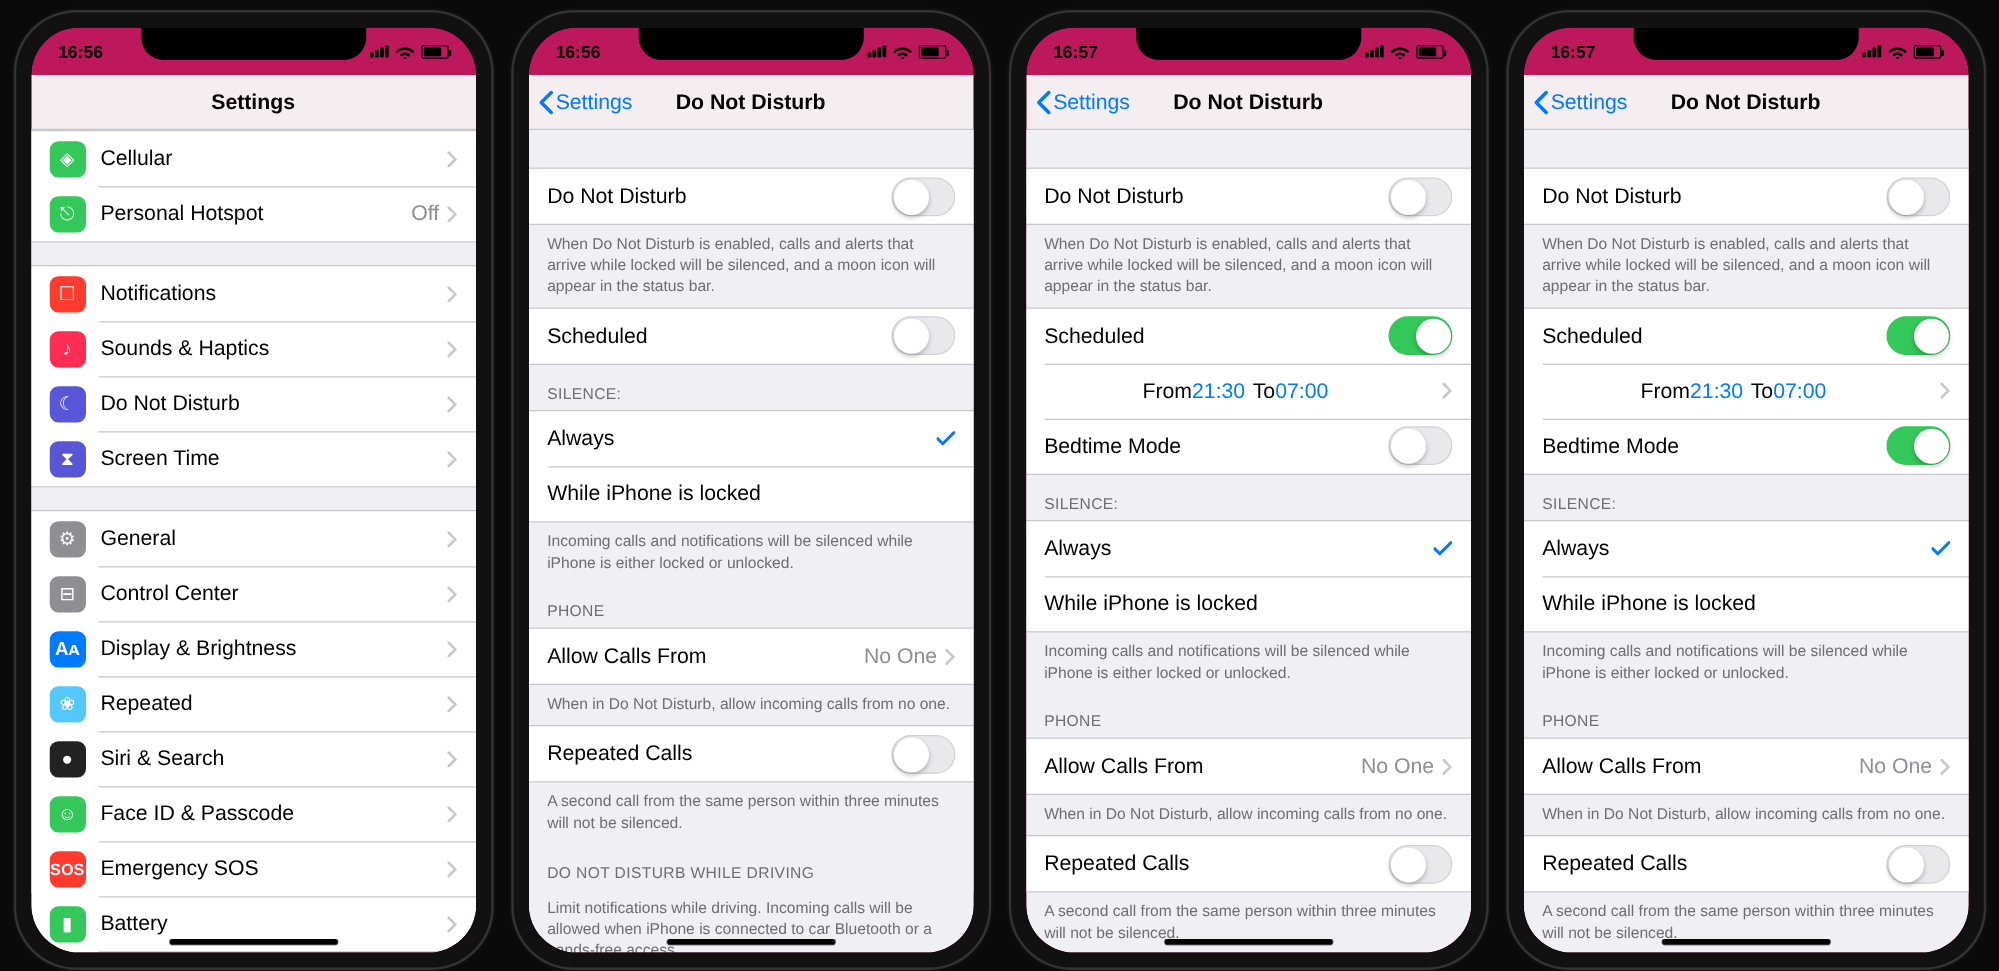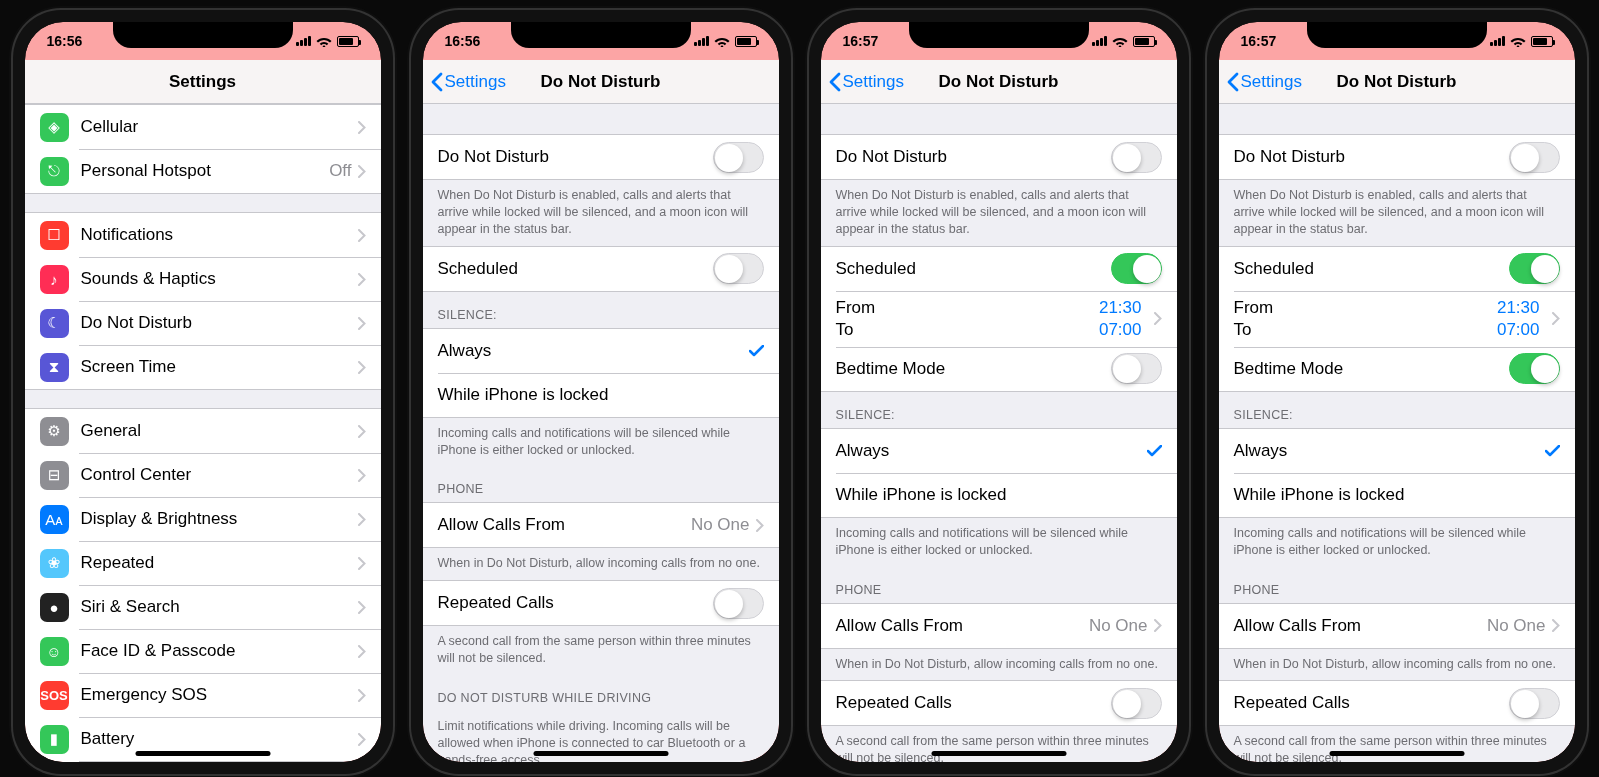--- a/index.html
+++ b/index.html
@@ -1,20 +1,20 @@
 <!DOCTYPE html>
 <html><head>
 <meta charset="utf-8">
 <style>
 *{margin:0;padding:0;box-sizing:border-box;font-family:-apple-system,BlinkMacSystemFont,"Helvetica Neue",Arial,sans-serif;-webkit-font-smoothing:antialiased;}
 body{background:#0a0a0a;display:flex;justify-content:center;align-items:flex-start;gap:18px;padding:10px;min-height:777px;}
 .phone{width:380px;background:#111;border-radius:48px;padding:12px;box-shadow:0 0 0 2px #333,0 0 0 4px #0e0e0e;position:relative;}
 .bezel{background:#000;border-radius:38px;overflow:hidden;position:relative;height:740px;}
 .notch{position:absolute;top:0;left:50%;transform:translateX(-50%);width:180px;height:26px;background:#000;border-bottom-left-radius:18px;border-bottom-right-radius:18px;z-index:20;}
-.screen{position:absolute;inset:0;background:#fca5a5;border-radius:38px;overflow:hidden;}
+.screen{position:absolute;inset:0;background:#be185d;border-radius:38px;overflow:hidden;}
 .statusbar{position:absolute;top:0;left:0;right:0;height:38px;display:flex;justify-content:space-between;align-items:center;padding:0 22px;font-size:14px;font-weight:600;color:#000;z-index:10;}
 .statusbar .right{display:flex;align-items:center;gap:5px;}
 .sig{display:inline-flex;gap:1px;align-items:flex-end;}
 .sig i{width:3px;background:#000;display:inline-block;border-radius:1px;}
 .sig i:nth-child(1){height:4px}.sig i:nth-child(2){height:6px}.sig i:nth-child(3){height:8px}.sig i:nth-child(4){height:10px}
 .batt{width:22px;height:11px;border:1px solid #000;border-radius:2px;position:relative;}
 .batt::after{content:"";position:absolute;right:-3px;top:3px;width:2px;height:5px;background:#000;border-radius:0 1px 1px 0;}
 .batt i{position:absolute;left:1px;top:1px;bottom:1px;width:70%;background:#000;border-radius:1px;}
 .navbar{position:absolute;top:38px;left:0;right:0;height:44px;background:rgba(247,247,247,.96);border-bottom:1px solid #c7c7cc;display:flex;align-items:center;z-index:9;}
 .navbar .back{position:absolute;left:8px;display:flex;align-items:center;color:#007aff;font-size:17px;}
@@ -33,21 +33,21 @@
 .check{color:#007aff;}
 .toggle{width:51px;height:31px;background:#e9e9eb;border-radius:16px;position:relative;border:.5px solid #d1d1d6;}
 .toggle.on{background:#34c759;border-color:#34c759;}
 .toggle i{position:absolute;top:1px;left:1px;width:28px;height:28px;background:#fff;border-radius:50%;box-shadow:0 2px 4px rgba(0,0,0,.25);transition:.2s;}
 .toggle.on i{left:21px;}
 .footer{font-size:12.5px;color:#6d6d72;padding:7px 15px 8px;line-height:1.35;}
 .header{font-size:12.5px;color:#6d6d72;padding:16px 15px 6px;text-transform:uppercase;letter-spacing:.3px;}
 .spacer{height:30px;}
 .spacer.sm{height:18px;}
 .appicon{width:29px;height:29px;border-radius:7px;margin-right:12px;display:flex;align-items:center;justify-content:center;font-size:15px;color:#fff;}
-.stacked{display:flex;flex-direction:column;justify-content:center;padding:6px 0;text-align:center;}
+.stacked{display:flex;flex-direction:row;justify-content:center;padding:6px 0;text-align:center;}
 .stacked .line{display:flex;justify-content:space-between;font-size:17px;line-height:1.3;}
 .homebar{position:absolute;bottom:6px;left:50%;transform:translateX(-50%);width:135px;height:5px;background:#000;border-radius:3px;z-index:30;}
 .p1 .content{top:82px;}
 </style>
 </head>
 <body>
 
 <div class="phone p1">
   <div class="bezel">
     <div class="notch"></div>
@@ -131,21 +131,21 @@
               </svg>
   </div>
             <div class="row icon-row">
     <div class="appicon" style="background:#8e8e93;">⊟</div>
     <span class="label">Control Center</span>
               <svg class="chevron" width="8" height="13" viewBox="0 0 8 13">
                 <path d="M1 1l5.5 5.5L1 12" stroke="#c7c7cc" stroke-width="2" fill="none" stroke-linecap="round"></path>
               </svg>
   </div>
             <div class="row icon-row">
-    <div class="appicon" style="background:#007aff;">Aᴀ</div>
+    <div class="appicon" style="background:#007aff;font-weight:bold;">Aᴀ</div>
     <span class="label">Display &amp; Brightness</span>
               <svg class="chevron" width="8" height="13" viewBox="0 0 8 13">
                 <path d="M1 1l5.5 5.5L1 12" stroke="#c7c7cc" stroke-width="2" fill="none" stroke-linecap="round"></path>
               </svg>
   </div>
             <div class="row icon-row">
     <div class="appicon" style="background:#54c7fc;">❀</div>
     <span class="label">Repeated</span>
               <svg class="chevron" width="8" height="13" viewBox="0 0 8 13">
                 <path d="M1 1l5.5 5.5L1 12" stroke="#c7c7cc" stroke-width="2" fill="none" stroke-linecap="round"></path>

